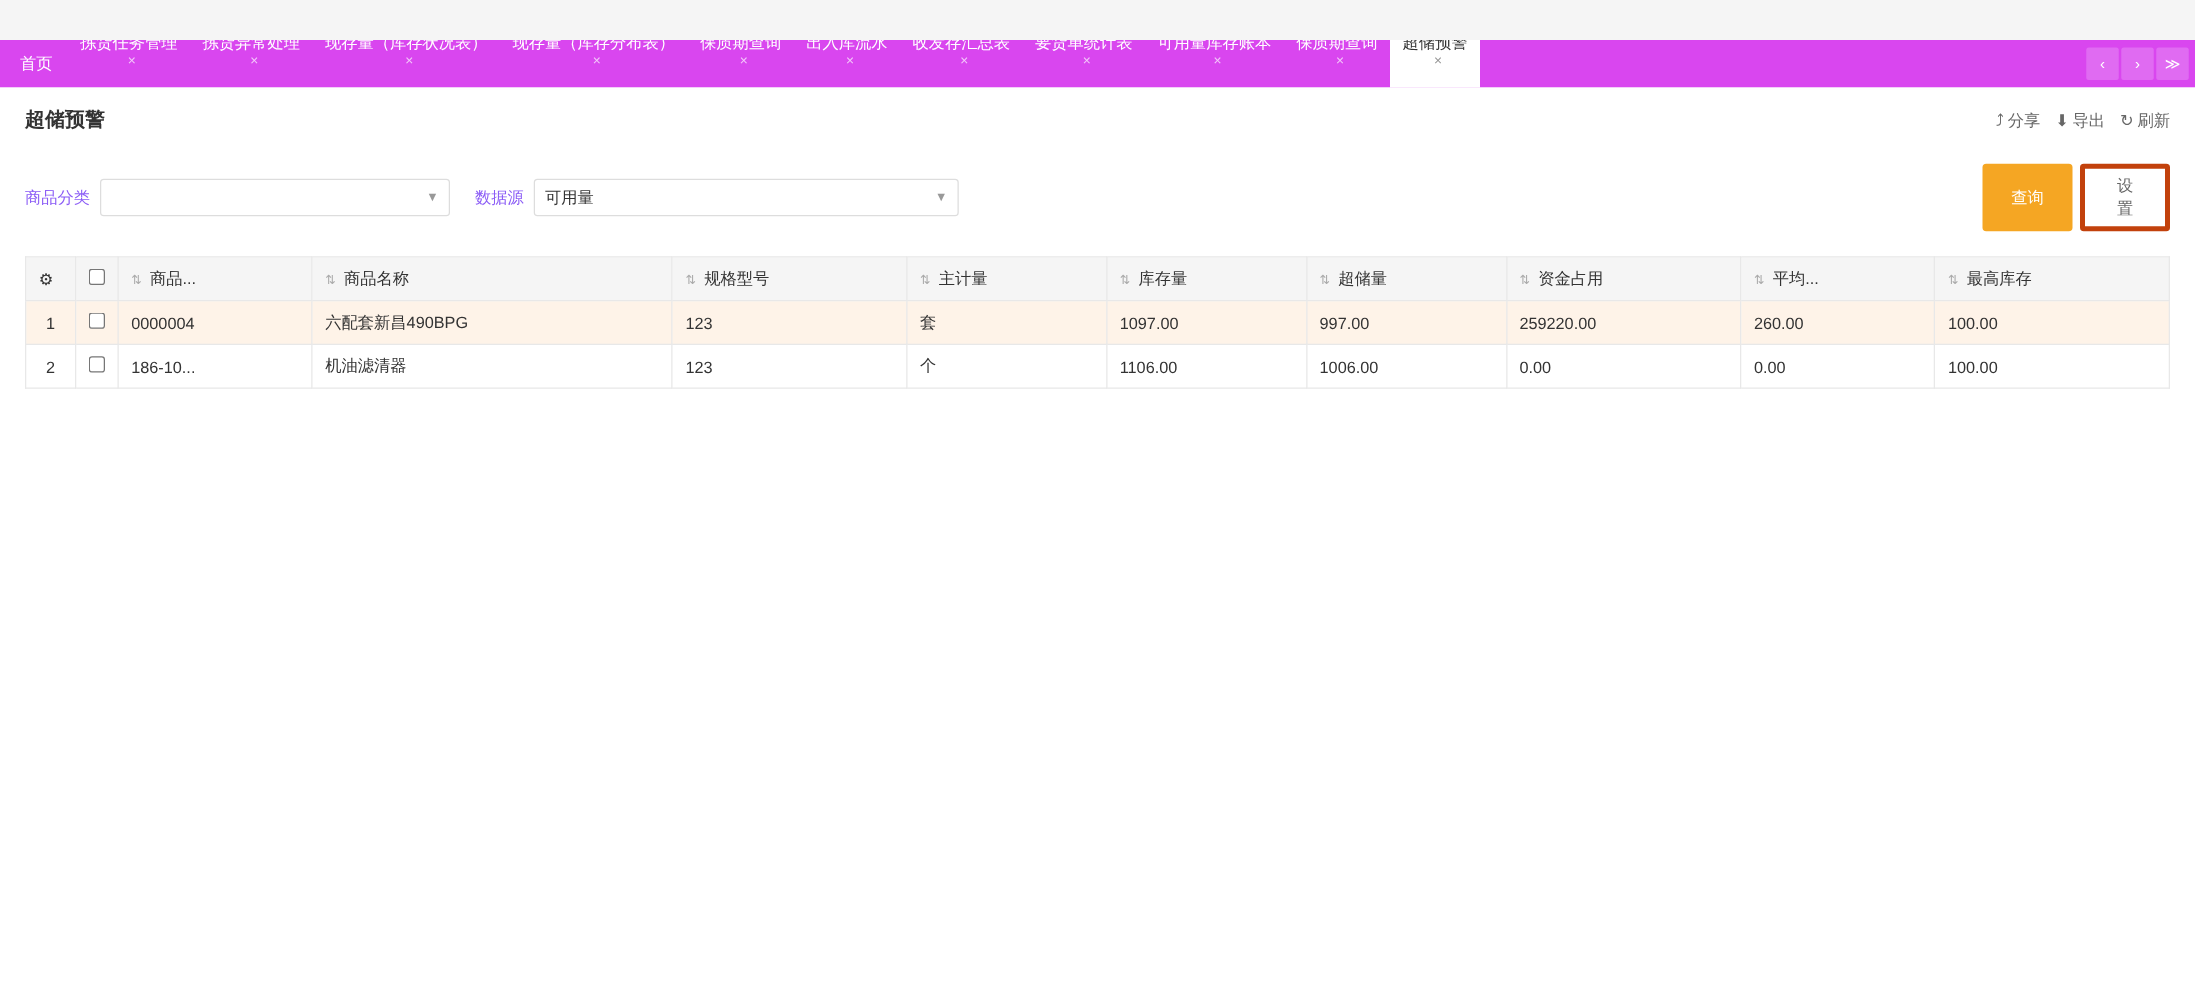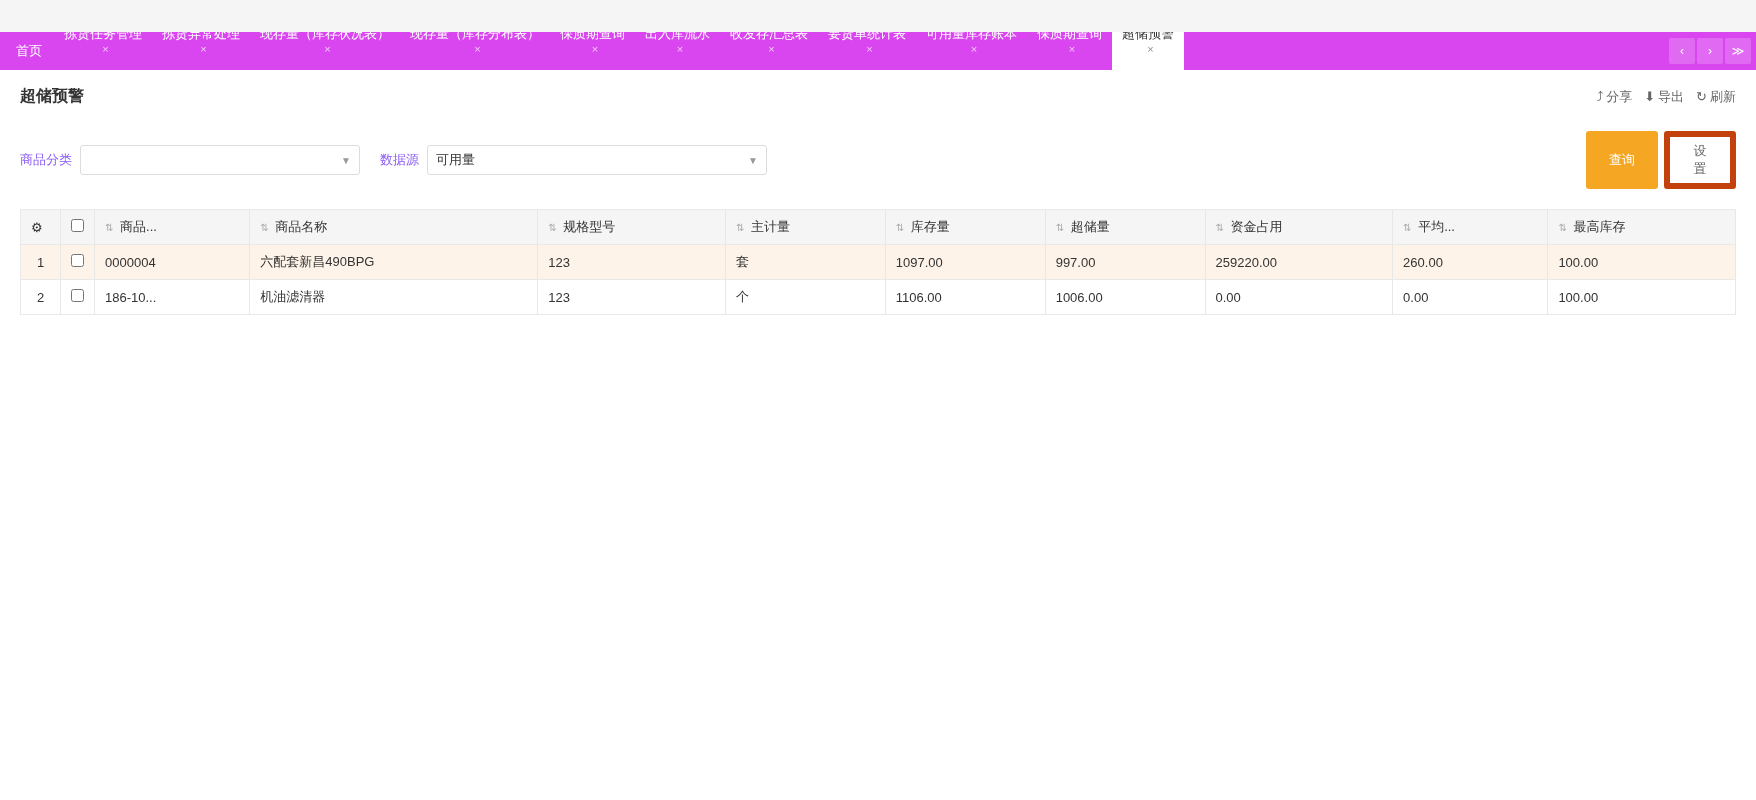--- a/index.html
+++ b/index.html
@@ -142,21 +142,21 @@
       border: none;
       border-radius: 3px;
       padding: 6px 20px;
       font-size: 13px;
       cursor: pointer;
       width: 72px;
     }
     .btn-settings {
       background: #fff;
       color: #666;
-      border: 6px solid #c2410c;
+      border: 4px solid #c2410c;
       border-radius: 3px;
       padding: 5px 20px;
       font-size: 13px;
       cursor: pointer;
       width: 72px;
     }
 
     
     .data-table {
       width: 100%;

